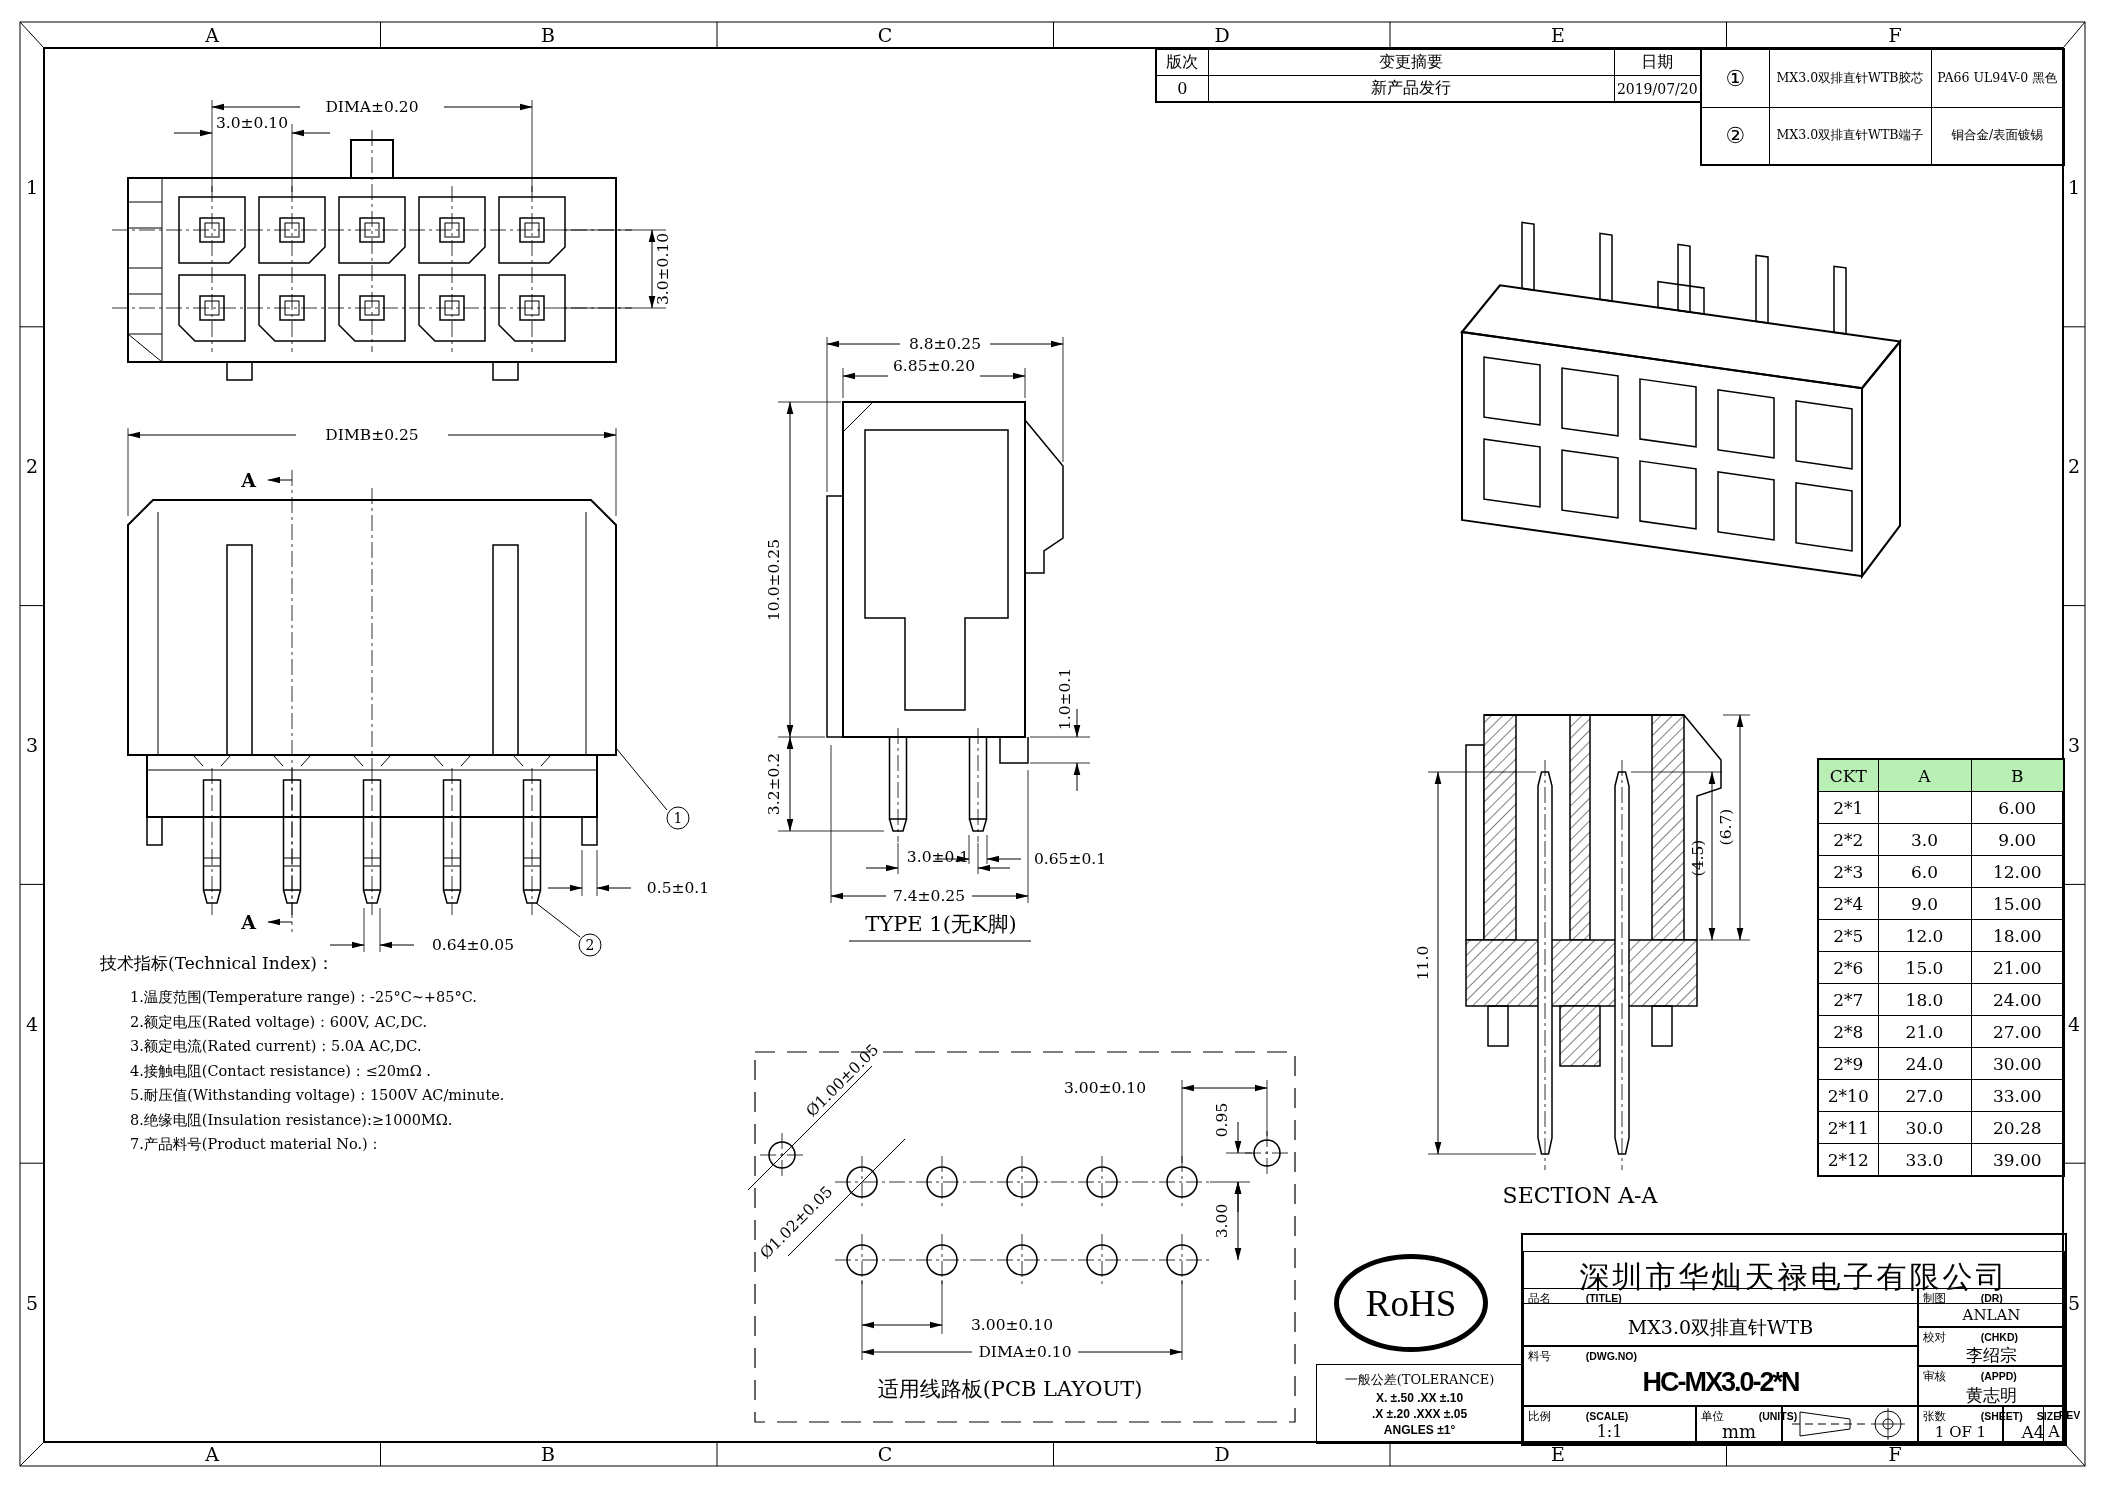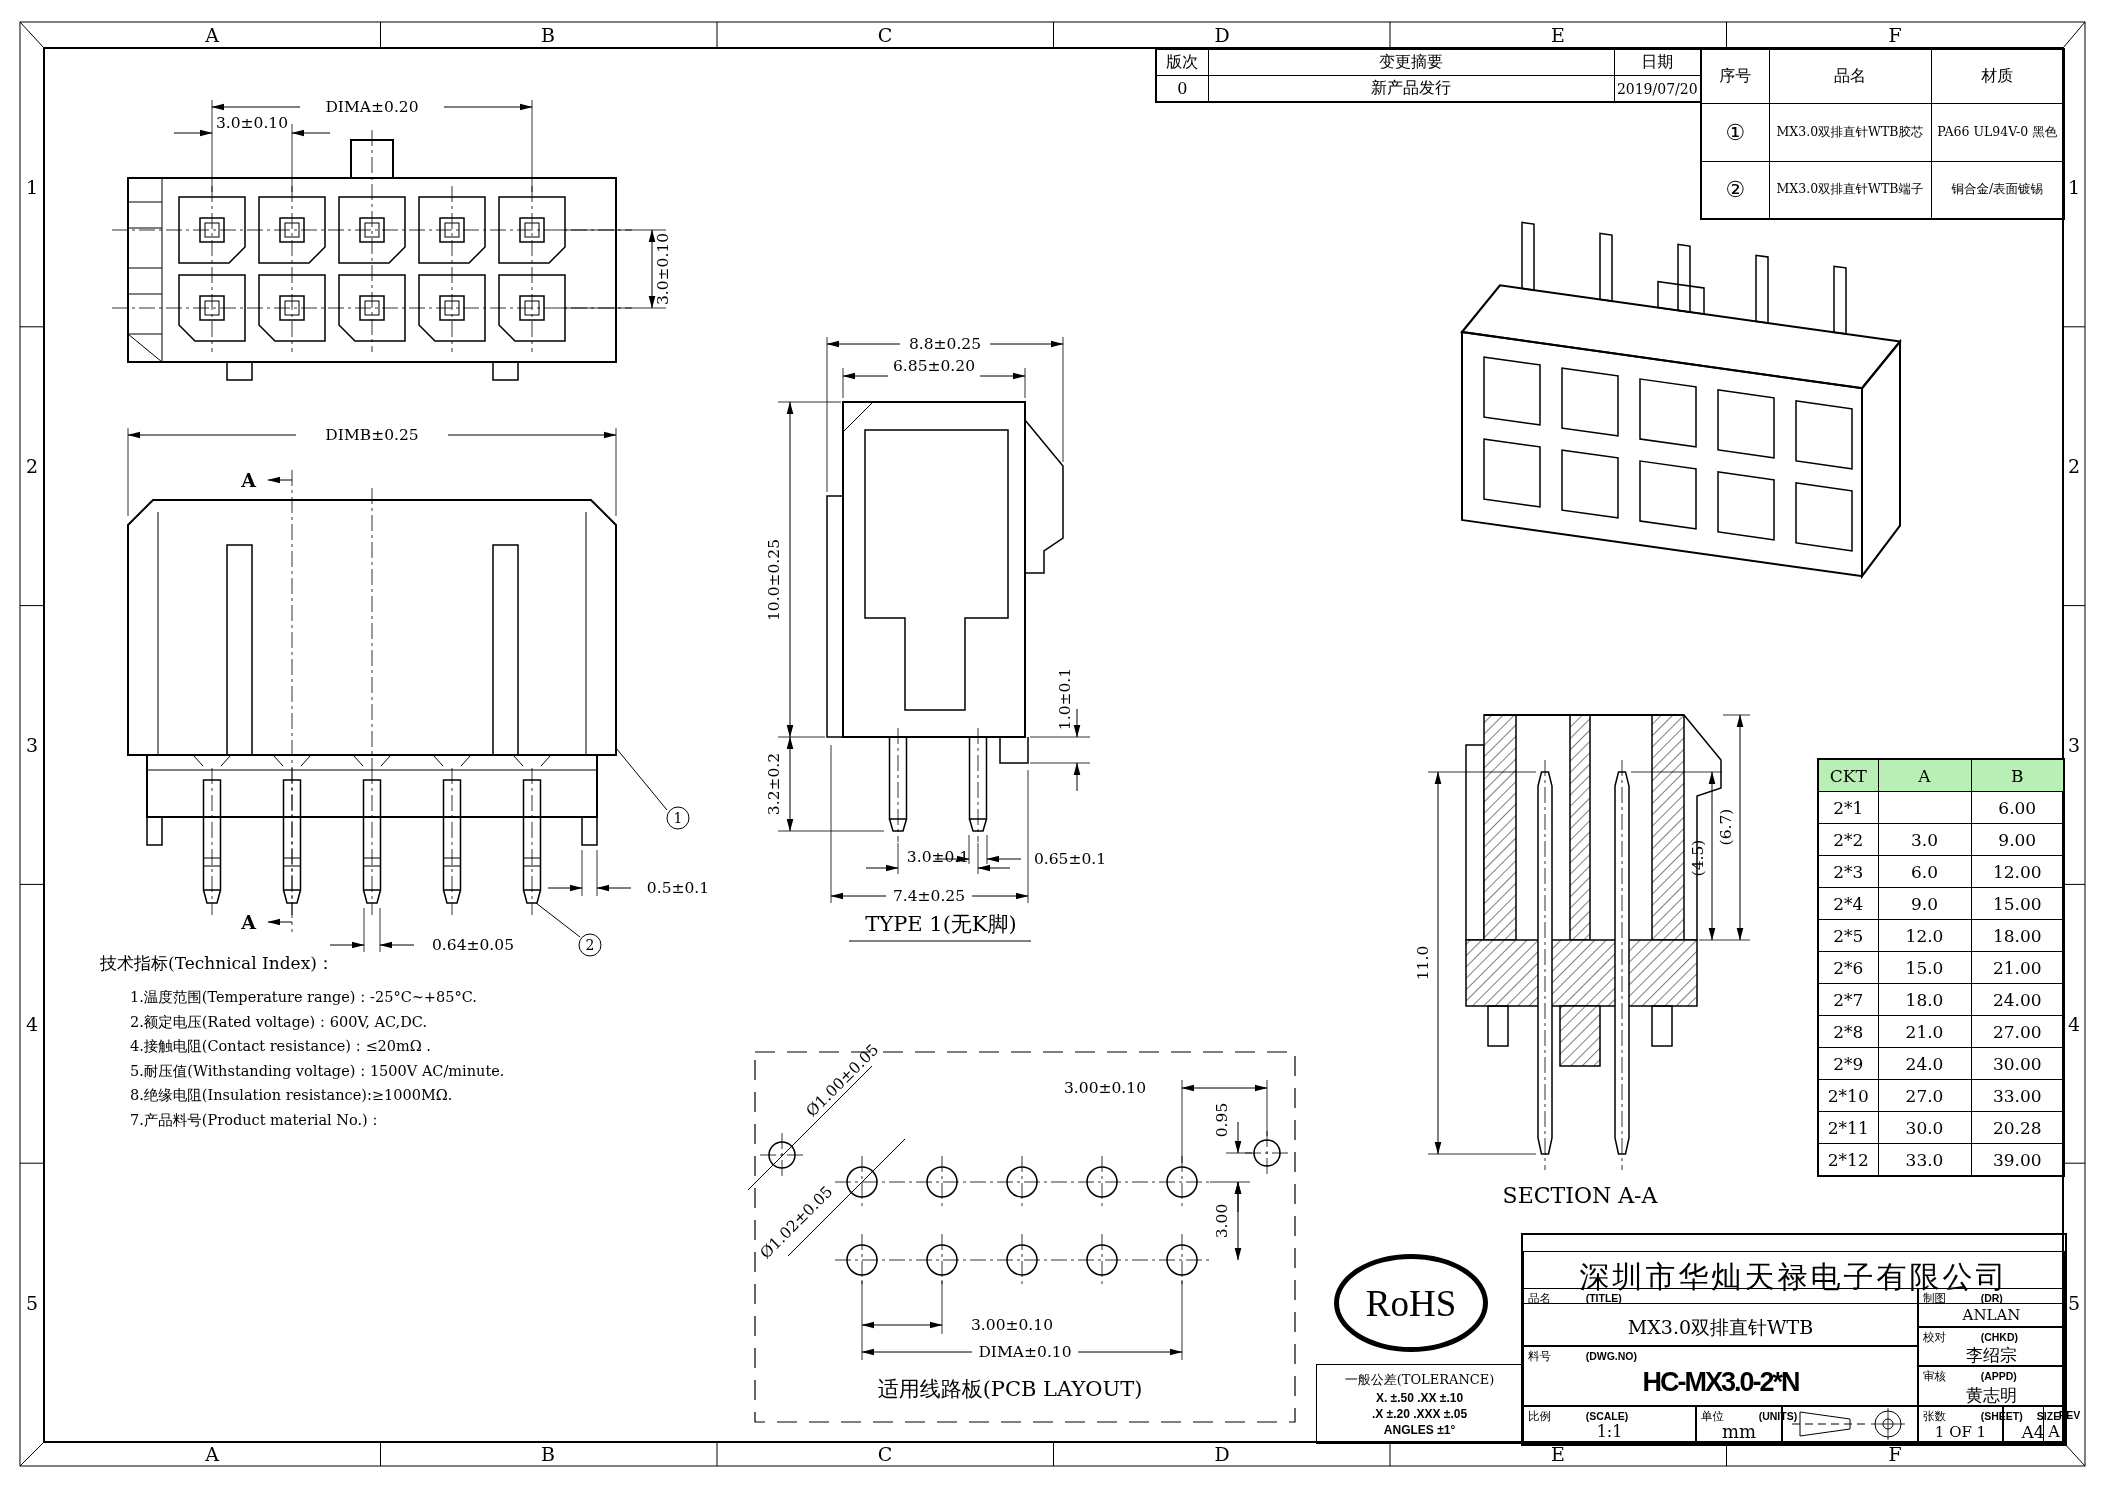--- a/index.html
+++ b/index.html
@@ -454,25 +454,20 @@
 </tbody>
     </table>
 
 <table id="partsTable">
   <colgroup>
         <col style="width:68px">
         <col style="width:162px">
         <col style="width:133px">
       </colgroup>
   <tbody>
-        <tr style="height:54px">
-    <td>序号</td>
-    <td>品名</td>
-    <td>材质</td>
-  </tr>
   <tr style="height:58px">
     <td class="pn">①</td>
     <td class="sm">MX3.0双排直针WTB胶芯</td>
     <td class="sm">PA66 UL94V-0 黑色</td>
   </tr>
   <tr style="height:58px">
     <td class="pn">②</td>
     <td class="sm">MX3.0双排直针WTB端子</td>
     <td class="sm">铜合金/表面镀锡</td>
   </tr>
@@ -551,20 +546,21 @@
           <td>33.0</td>
           <td>39.00</td>
         </tr>
 </tbody>
     </table>
 
 <div id="tech">
   <div class="t">技术指标(Technical Index)：</div>
   <div class="i">1.温度范围(Temperature range)：-25°C~+85°C.</div>
   <div class="i">2.额定电压(Rated voltage)：600V, AC,DC.</div>
+  <div class="i">3.额定电流(Rated current)：5.0A AC,DC.</div>
   <div class="i">4.接触电阻(Contact resistance)：≤20mΩ .</div>
   <div class="i">5.耐压值(Withstanding voltage)：1500V AC/minute.</div>
   <div class="i">8.绝缘电阻(Insulation resistance):≥1000MΩ.</div>
   <div class="i">7.产品料号(Product material No.)：</div>
 </div>
 
 <div id="rohs">
   <span>RoHS</span>
 </div>
 

